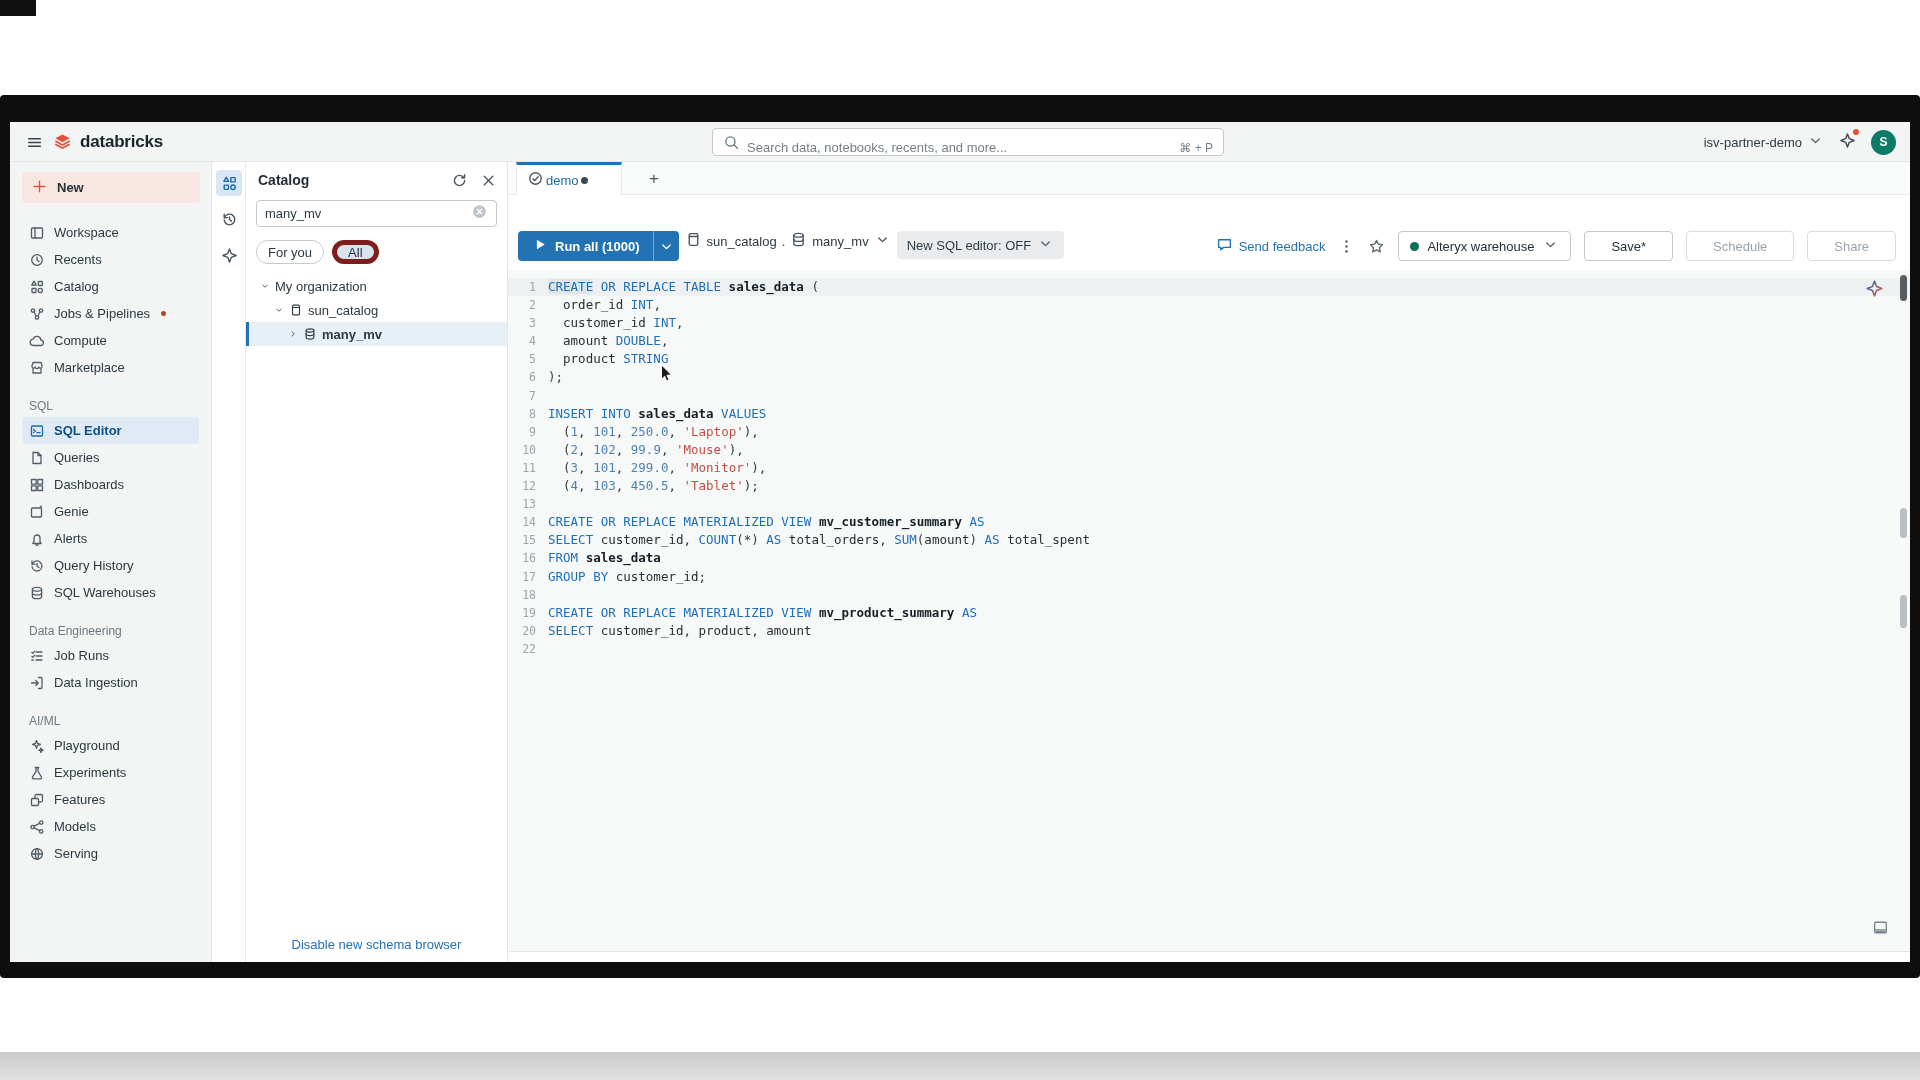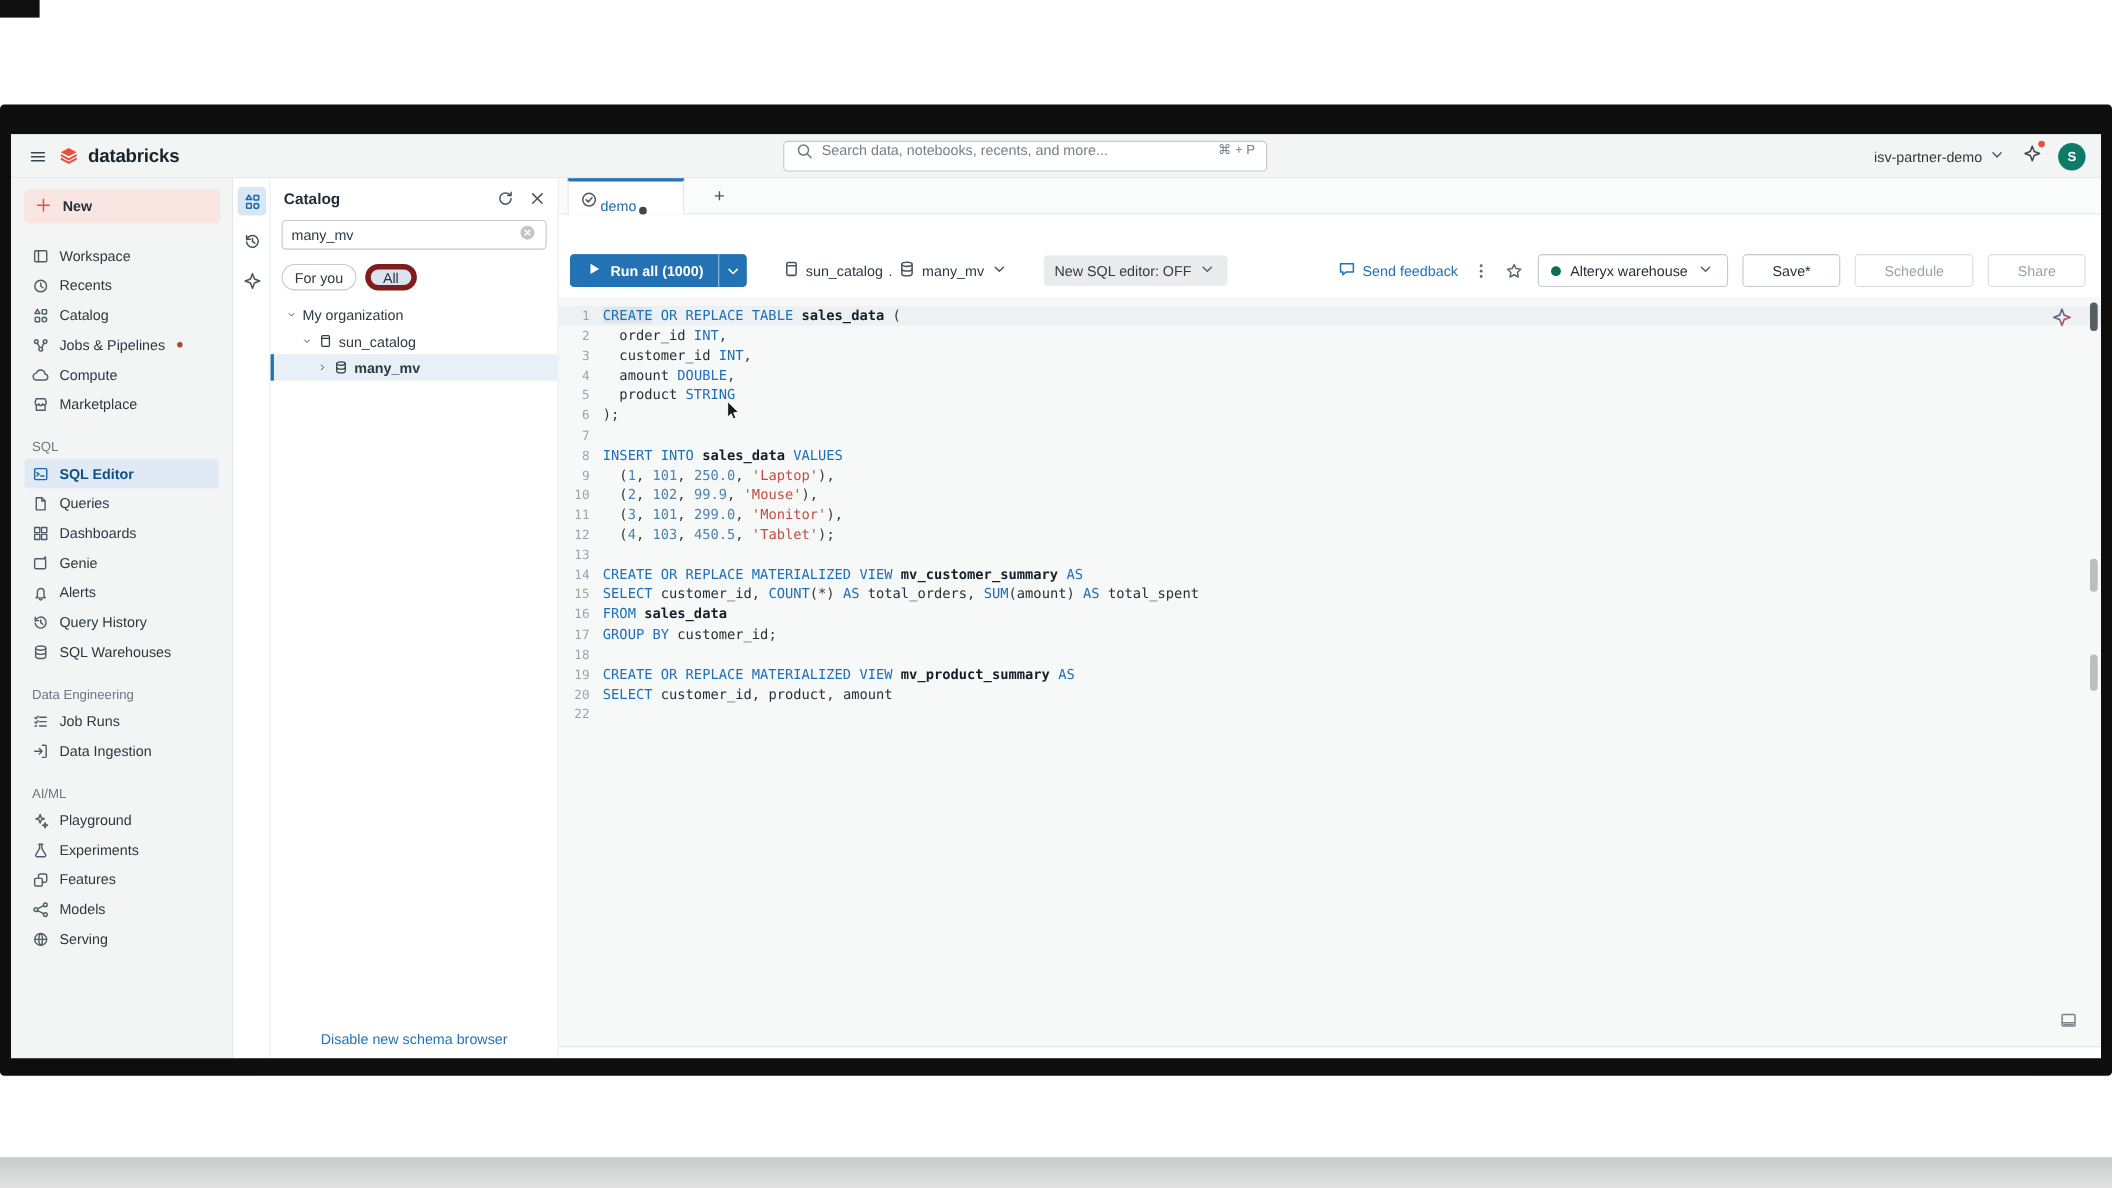--- a/index.html
+++ b/index.html
@@ -11,21 +11,21 @@
 
   .app { position:absolute; left:10px; top:122px; width:1900px; height:840px; background:#f3f4f4; overflow:hidden; }
 
   
   .hd { position:absolute; left:0; top:0; width:1900px; height:40px; background:#f3f4f4; border-bottom:1px solid #e4e6e7; }
   .hd-left { position:absolute; left:16px; top:0; height:40px; display:flex; align-items:center; gap:9px; }
   .icon-btn { display:inline-flex; align-items:center; justify-content:center; background:none; border:none; cursor:pointer; color:#39454d; }
   .icon-btn svg { width:17px; height:17px; }
   .brand { display:flex; align-items:center; gap:7px; }
   .brand-word { font-size:17px; font-weight:700; color:#17242c; letter-spacing:-0.2px; }
-  .search-box { position:absolute; left:702px; top:6px; width:440px; height:28px; background:#fff; border:1px solid #c3c9cd; border-radius:4px; display:flex; align-items:flex-start; padding:0 10px; gap:7px; }
+  .search-box { position:absolute; left:702px; top:6px; width:512px; height:28px; background:#fff; border:1px solid #c3c9cd; border-radius:4px; display:flex; align-items:flex-end; padding:0 10px; gap:7px; }
   .search-box svg { width:14px; height:14px; color:#6d7a83; flex:none; }
   .search-box input { flex:1; border:none; outline:none; font-size:13px; color:#333; background:transparent; font-family:"Liberation Sans",sans-serif; }
   .search-box input::placeholder { color:#75818a; }
   .search-shortcut { font-size:12px; color:#75818a; }
   .hd-right { position:absolute; right:14px; top:0; height:40px; display:flex; align-items:center; gap:15px; }
   .ws-switch { display:flex; align-items:center; gap:5px; font-size:13px; color:#2c3a43; cursor:pointer;margin-left:34px; }
   .ws-switch svg { width:11px; height:11px; color:#55626b; }
   .assist-wrap { position:relative; }
   .assist-wrap svg { width:17px; height:17px; color:#39454d; }
   .notif-dot { position:absolute; right:-3px; top:-3px; width:6px; height:6px; border-radius:50%; background:#e4513d; }
@@ -67,28 +67,28 @@
   .tree-row.lvl0 { padding-left:14px; }
   .tree-row.lvl1 { padding-left:28px; }
   .tree-row.lvl2 { padding-left:42px; }
   .tree-row.selected { background:#e7eff7; border-left:3px solid #2272b4; font-weight:700; }
   .tree-row.selected.lvl2 { padding-left:39px; }
   .panel-foot { position:absolute; bottom:10px; left:0; width:100%; text-align:center; font-size:13px; color:#2272b4; cursor:pointer; }
 
   
   .editor { position:absolute; left:498px; top:40px; width:1402px; height:800px; background:#fff; }
   .tabbar { position:absolute; left:0; top:0; width:100%; height:33px; background:#fafbfb; border-bottom:1px solid #e6e8e9; }
-  .tab { position:absolute; left:8px; top:0; height:33px; width:106px; background:#fff; border-left:1px solid #e6e8e9; border-right:1px solid #e6e8e9; border-top:3px solid #2272b4; display:flex; align-items:flex-end; gap:2px; padding:0 10px; cursor:pointer; }
+  .tab { position:absolute; left:8px; top:0; height:33px; width:106px; background:#fff; border-left:1px solid #e6e8e9; border-right:1px solid #e6e8e9; border-top:3px solid #2272b4; display:flex; align-items:center; gap:2px; padding:0 10px; cursor:pointer; }
   .tab svg { width:13px; height:13px; color:#4e5a63; flex:none; }
   .tab-name { font-size:13px; color:#1d6aa5; }
   .dirty-dot { width:7px; height:7px; border-radius:50%; background:#3c474f; }
   .newtab { position:absolute; left:132px; top:3px; width:28px; height:28px; border:none; background:none; font-size:17px; color:#49565e; cursor:pointer; }
 
   .toolbar { position:absolute; left:0; top:69px; width:100%; height:30px; }
-  .tb-left { position:absolute; left:10px; top:0; display:flex; align-items:center; gap:32px; }
+  .tb-left { position:absolute; left:10px; top:0; display:flex; align-items:flex-start; gap:6px; }
   .run-btn { display:flex; height:30px; border-radius:4px; overflow:hidden; cursor:pointer; }
   .run-main { background:#2272b4; color:#fff; border:none; display:flex; align-items:center; gap:7px; padding:0 13px; font-size:13px; font-weight:600; font-family:"Liberation Sans",sans-serif; cursor:pointer; }
   .run-main svg { width:11px; height:11px; }
   .run-chev { background:#2272b4; border:none; border-left:1px solid rgba(255,255,255,.4); width:26px; color:#fff; display:flex; align-items:center; justify-content:center; cursor:pointer; }
   .run-chev svg { width:11px; height:11px; }
   .ctx { display:flex; align-items:center; gap:5px; font-size:13px; color:#2c3a43; cursor:pointer; }
   .ctx svg { width:14px; height:14px; color:#4a565f; }
   .pill-toggle { height:28px; background:#e9ebed; border:none; border-radius:4px; display:flex; align-items:center; gap:6px; padding:0 10px; font-size:13px; color:#303c44; font-family:"Liberation Sans",sans-serif; cursor:pointer; }
   .pill-toggle svg { width:11px; height:11px; color:#55626b; }
   .tb-right { position:absolute; right:14px; top:0; display:flex; align-items:center; gap:13px; }

